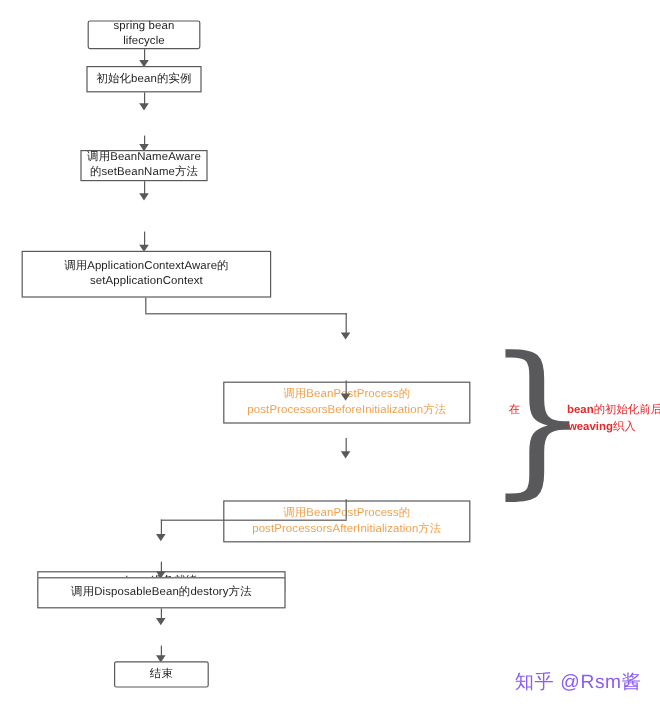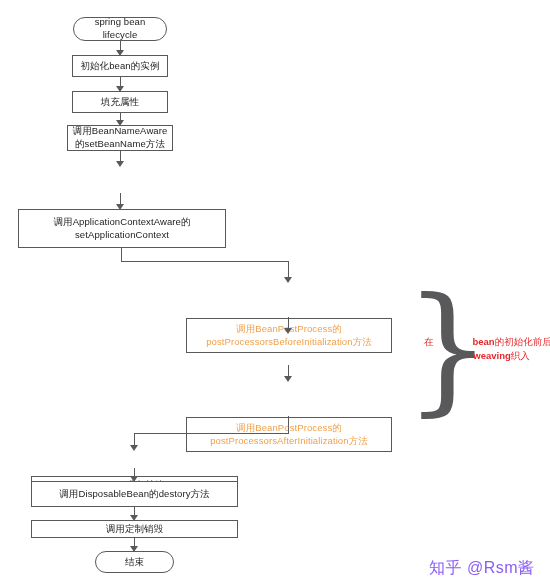--- a/index.html
+++ b/index.html
@@ -28,21 +28,21 @@
     display: flex;
     align-items: center;
     justify-content: center;
     text-align: center;
     line-height: 1.32;
     font-size: 9.5px;
     letter-spacing: 0.1px;
     padding: 2px 4px;
   }
   .node.rounded {
-    border-radius: 12px;
+    border-radius: 2px;
     text-align: center;
   }
   .node.orange {
     color: #f0a04b;
     border-color: #59595b;
     margin-top: 36px;
   }
   .node .txt {
     display: block;
     white-space: pre-line;
@@ -102,23 +102,20 @@
   <div class="vline" style="left:120px; top:41px; height:11px;"></div>
   <div class="arrow" style="left:116px; top:50px;"></div>
 
   <div class="node" style="left:72px; top:55px; width:96px; height:22px;">
     <span class="txt">初始化bean的实例</span>
   </div>
 
   <div class="vline" style="left:120px; top:77px; height:11px;"></div>
   <div class="arrow" style="left:116px; top:86px;"></div>
 
-  <div class="node" style="left:72px; top:91px; width:96px; height:22px;">
-    <span class="txt">填充属性</span>
-  </div>
 
   <div class="vline" style="left:120px; top:113px; height:9px;"></div>
   <div class="arrow" style="left:116px; top:120px;"></div>
 
   <div class="node" style="left:67px; top:125px; width:106px; height:26px;">
     <span class="txt">调用BeanNameAware
 的setBeanName方法</span>
   </div>
 
   <div class="vline" style="left:120px; top:151px; height:12px;"></div>
@@ -174,23 +171,20 @@
   <div class="vline" style="left:134px; top:468px; height:10px;"></div>
   <div class="arrow" style="left:130px; top:476px;"></div>
 
   <div class="node" style="left:31px; top:481px; width:207px; height:26px;">
     <span class="txt">调用DisposableBean的destory方法</span>
   </div>
 
   <div class="vline" style="left:134px; top:507px; height:10px;"></div>
   <div class="arrow" style="left:130px; top:515px;"></div>
 
-  <div class="node" style="left:31px; top:520px; width:207px; height:18px;">
-    <span class="txt">调用定制销毁</span>
-  </div>
 
   <div class="vline" style="left:134px; top:538px; height:10px;"></div>
   <div class="arrow" style="left:130px; top:546px;"></div>
 
   <div class="node rounded" style="left:95px; top:551px; width:79px; height:22px;">
     <span class="txt">结束</span>
   </div>
 
   <div class="watermark" style="left:429px; top:558px;">知乎 @Rsm酱</div>
 

